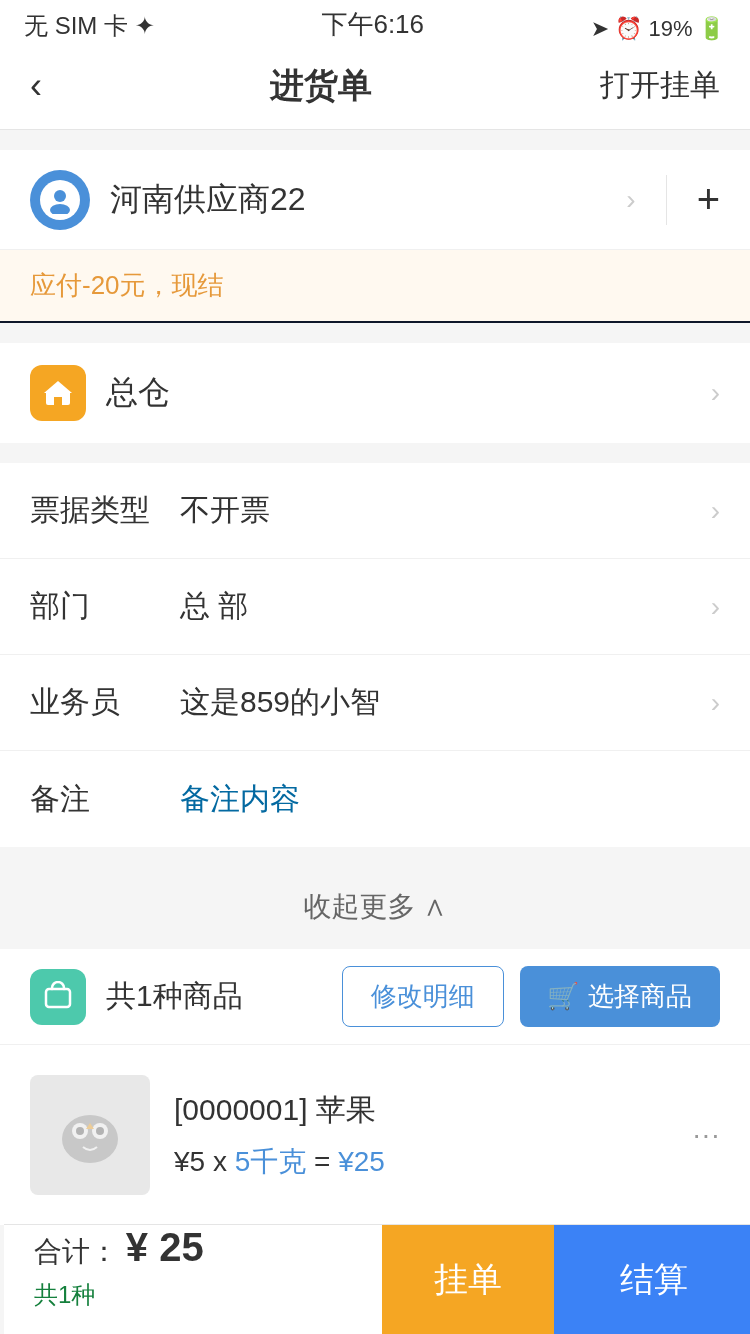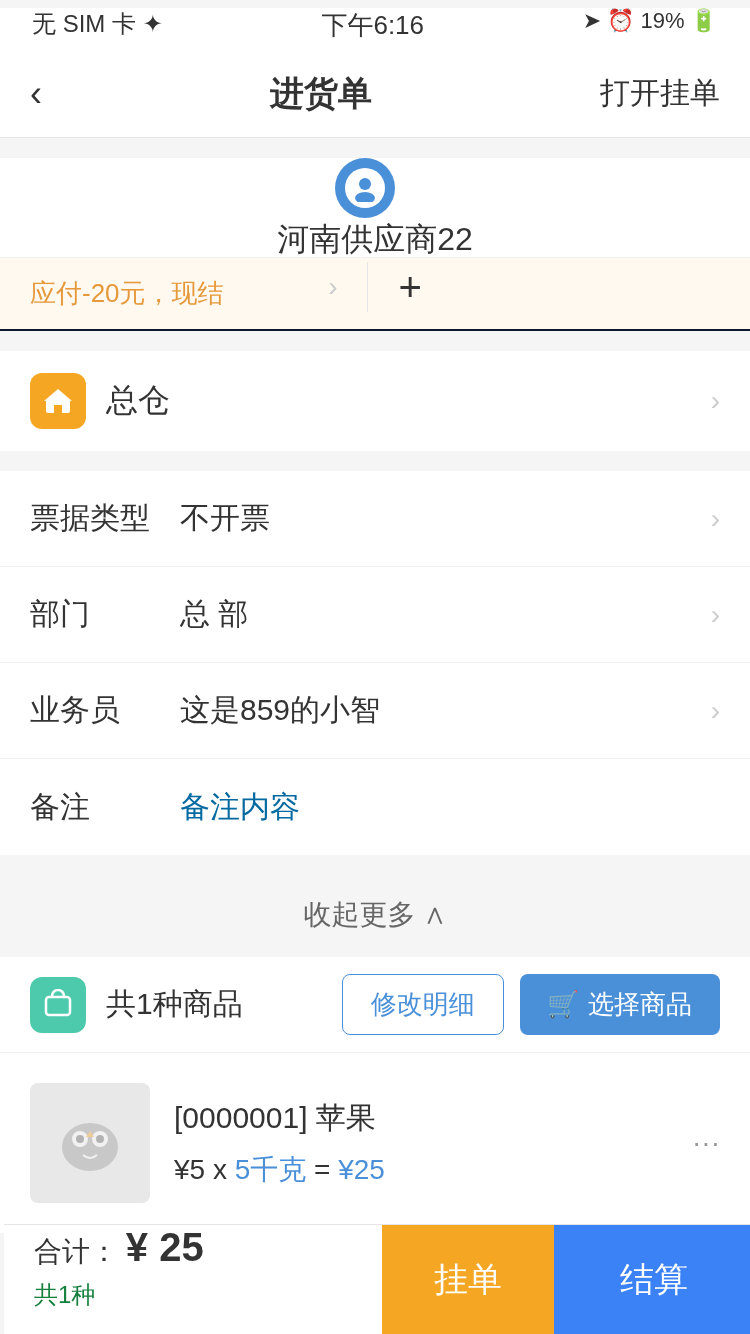--- a/index.html
+++ b/index.html
@@ -11,26 +11,25 @@
       min-height: 1334px;
       font-size: 28px;
       color: #333;
     }
 
     
     .status-bar {
       background: #fff;
       height: 42px;
       display: flex;
-      align-items: flex-start;
+      align-items: flex-end;
       justify-content: space-between;
-      padding: 0 32px;
+      padding: 0 24px;
       font-size: 24px;
       color: #333;
-      margin-top: 8px;
     }
     .status-left { display: flex; align-items: center; gap: 8px; }
     .status-center { font-size: 26px; font-weight: 500; }
     .status-right { display: flex; align-items: center; gap: 6px; font-size: 22px; }
 
     
     .nav-bar {
       background: #fff;
       height: 88px;
       display: flex;
@@ -50,21 +49,20 @@
     }
 
     
     .supplier-section {
       background: #fff;
       display: flex;
       align-items: center;
       padding: 0 30px;
       height: 100px;
       border-bottom: 1px solid #f0f0f0;
-      flex-direction: column;
     }
     .supplier-avatar {
       width: 60px;
       height: 60px;
       border-radius: 50%;
       background: #4a90d9;
       display: flex;
       align-items: center;
       justify-content: center;
       margin-right: 20px;

